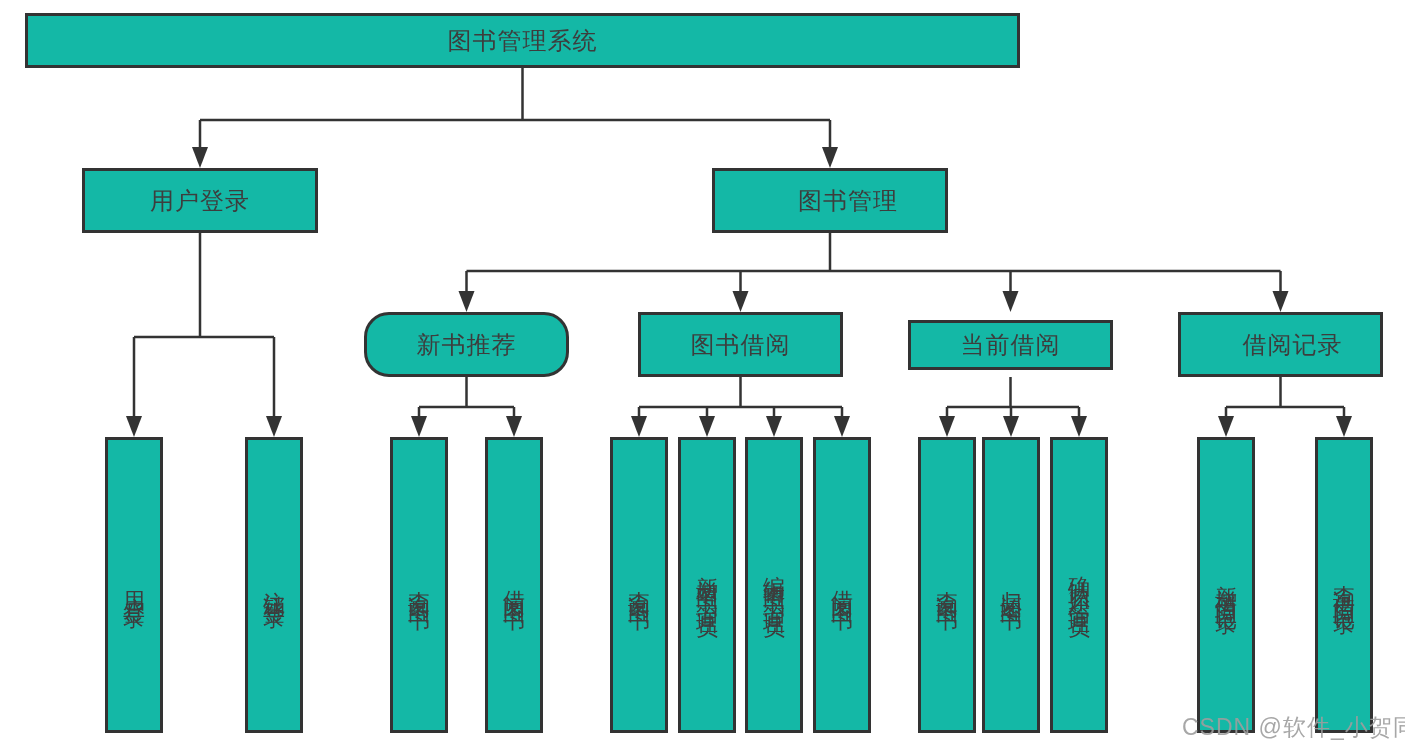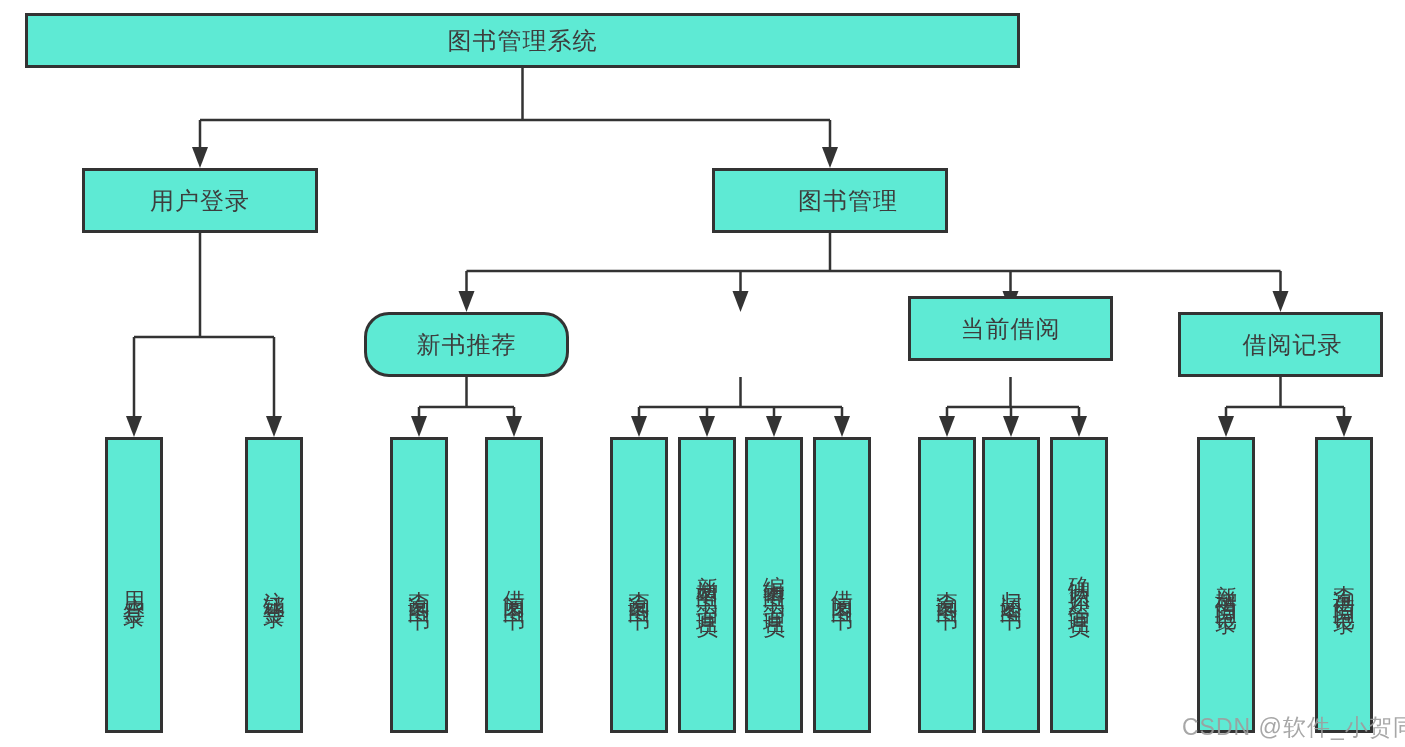--- a/index.html
+++ b/index.html
@@ -17,21 +17,21 @@
     background:#ffffff;
     overflow:hidden;
   }
   .connectors{
     position:absolute;
     left:0;top:0;
     width:1405px;height:747px;
   }
   .box{
     position:absolute;
-    background:#5eead4;
+    background:#14b8a6;
     border:3px solid var(--line);
     display:flex;
     align-items:center;
     justify-content:center;
     color:var(--text);
     font-size:24px;
     letter-spacing:1px;
     text-align:center;
     z-index:2;
   }
@@ -104,21 +104,22 @@
       <polygon points="1336,416 1352,416 1344,437"></polygon>
     </g>
   </svg>
 
   <div class="box" style="left:25px;top:13px;width:995px;height:55px;">图书管理系统</div>
 
   <div class="box" style="left:82px;top:168px;width:236px;height:65px;">用户登录</div>
   <div class="box" style="left:712px;top:168px;width:236px;height:65px;padding-left:36px;">图书管理</div>
 
   <div class="box" style="left:364px;top:312px;width:205px;height:65px;border-radius:25px;">新书推荐</div>
-  <div class="box" style="left:908px;top:296px;width:205px;height:65px;">当前借阅</div>
+  <div class="box" style="left:638px;top:312px;width:205px;height:65px;">图书借阅</div>
+  <div class="box" style="left:908px;top:320px;width:205px;height:50px;">当前借阅</div>
   <div class="box" style="left:1178px;top:312px;width:205px;height:65px;padding-left:24px;">借阅记录</div>
 
   <div class="box leaf" style="left:105px;">
     <span class="vtext">用户登录</span>
   </div>
   <div class="box leaf" style="left:245px;">
     <span class="vtext">注销登录</span>
   </div>
 
   <div class="box leaf" style="left:390px;">

